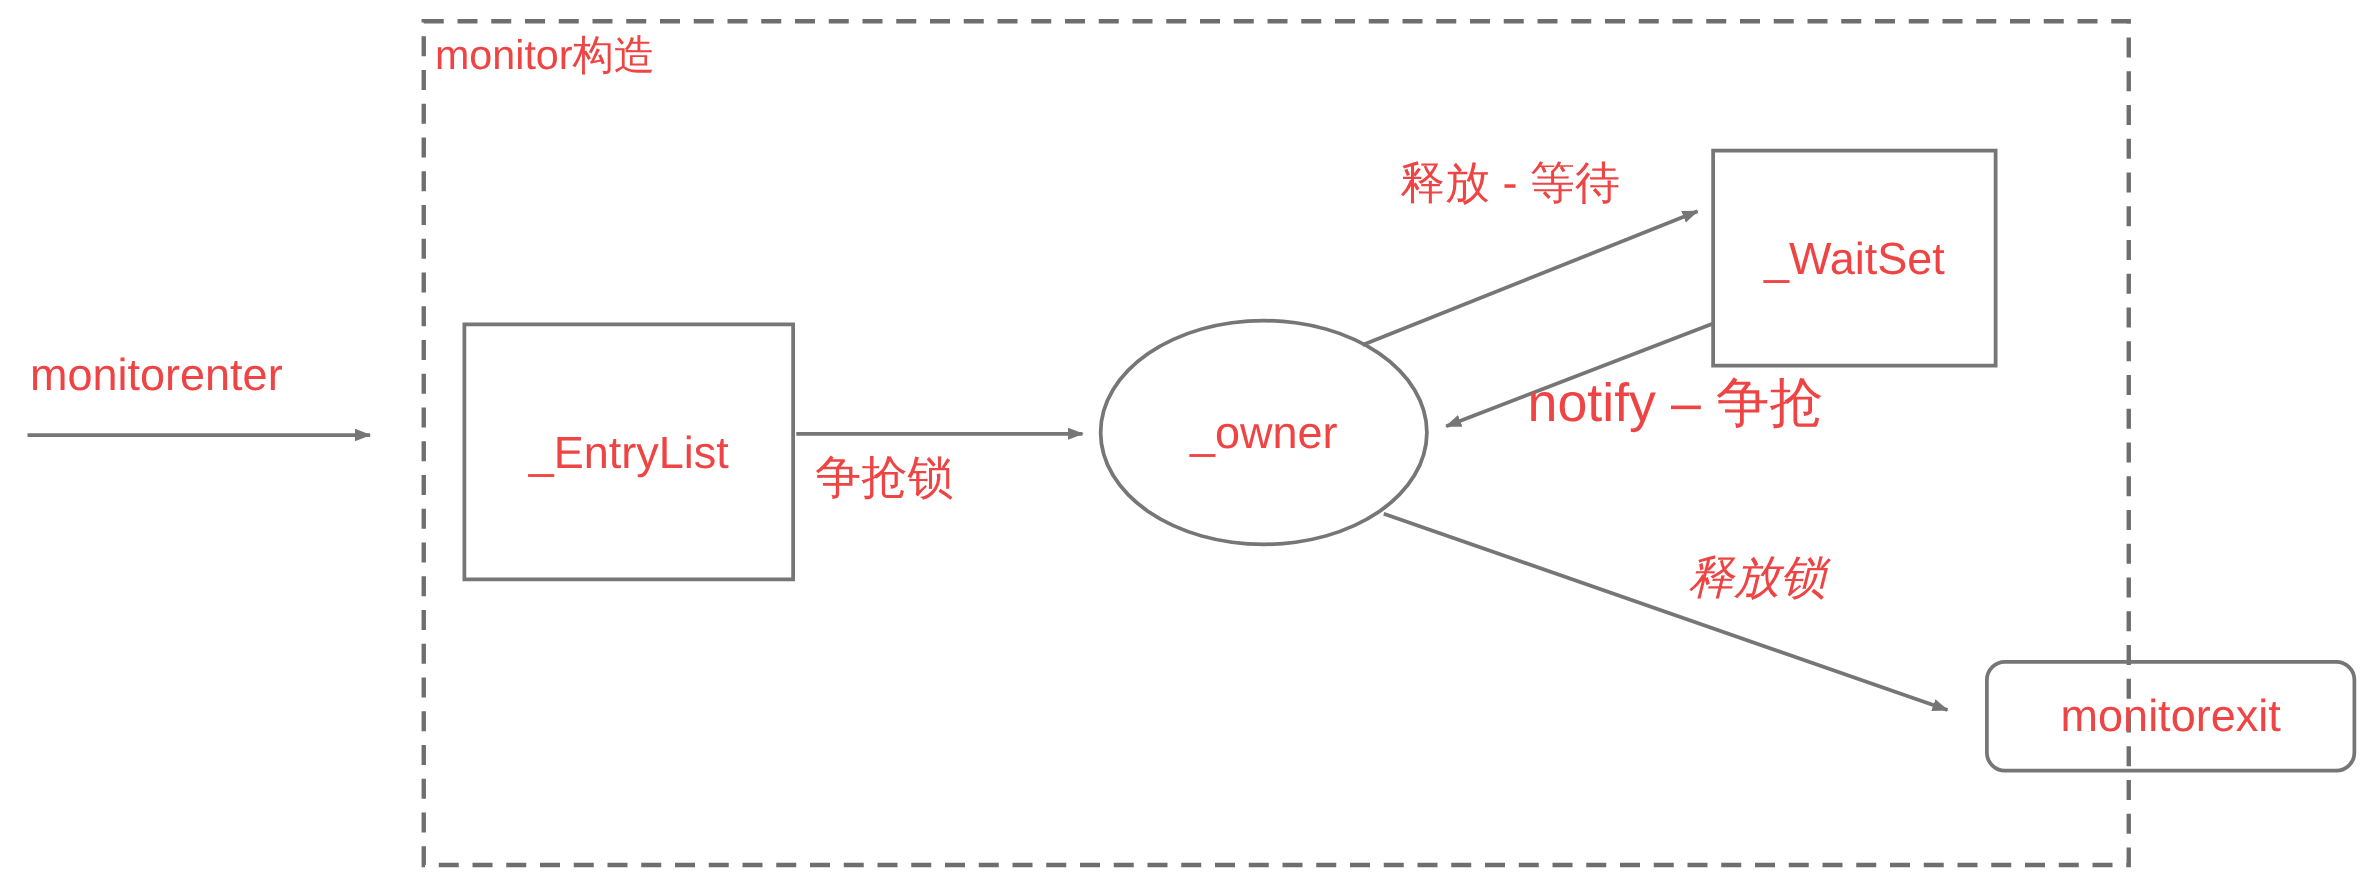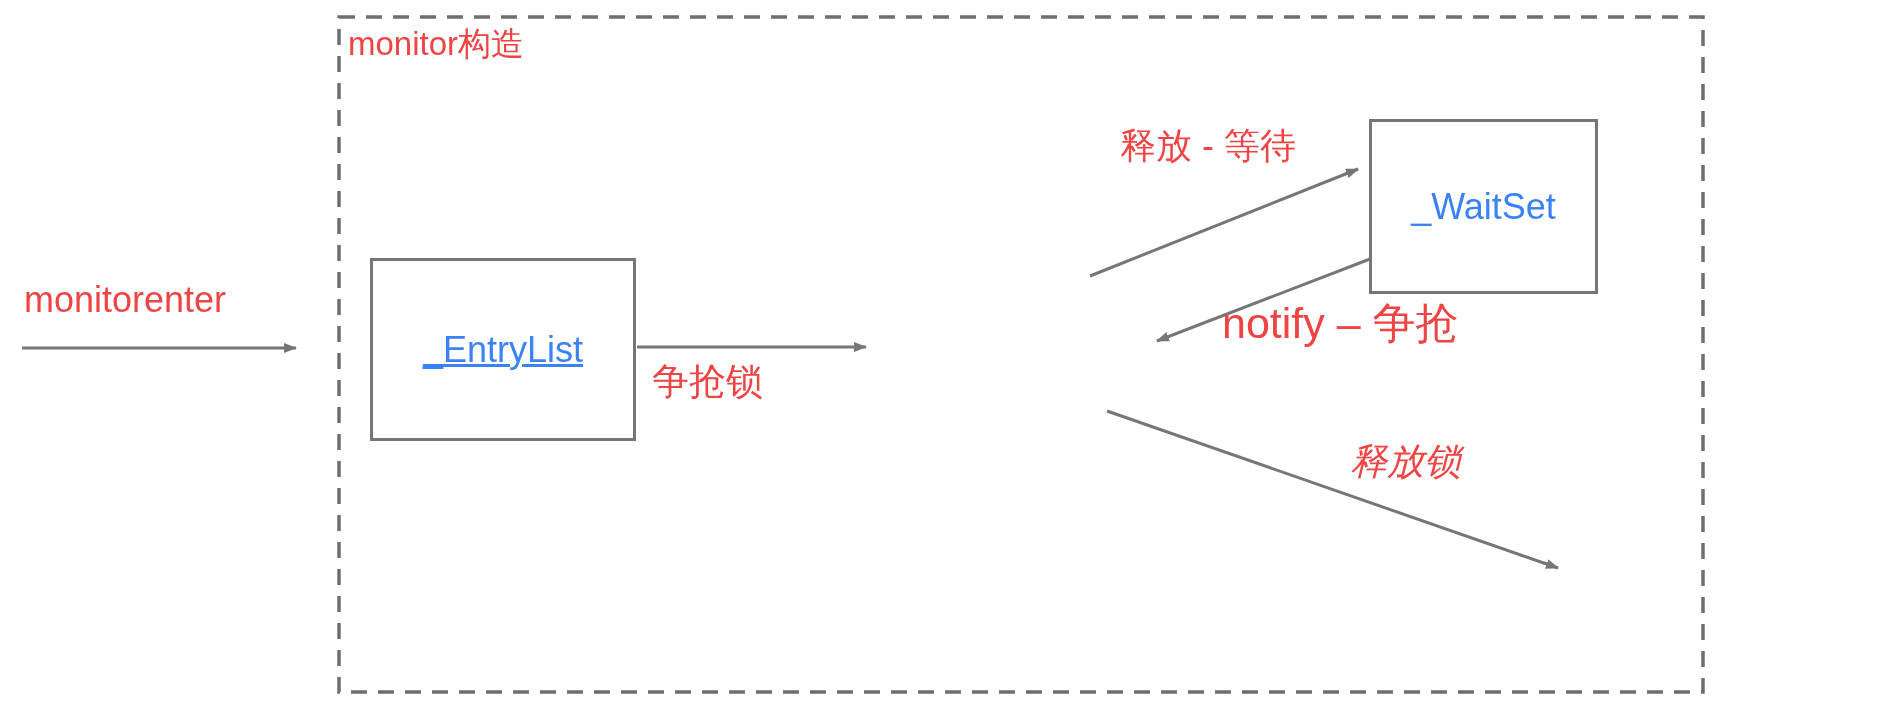--- a/index.html
+++ b/index.html
@@ -22,36 +22,36 @@
     white-space: nowrap;
     line-height: 1.1;
   }
   .node {
     position: absolute;
     display: flex;
     align-items: center;
     justify-content: center;
     border: 3px solid #767676;
     background: transparent;
-    color: #3b82f6;
+    color: #ef4444;
     font-size: 36px;
     box-sizing: border-box;
   }
   .node.rect { border-radius: 0; }
   .node.ellipse { border-radius: 50%; }
   .node.rounded { border-radius: 16px; }
 
   .title-label        { left: 348px;  top: 26px;  font-size: 33px; }
   .enter-label        { left: 24px;   top: 280px; font-size: 36px; }
   .contend-lock-label { left: 652px;  top: 362px; font-size: 37px; }
   .release-wait-label { left: 1120px; top: 126px; font-size: 36px; }
   .notify-label       { left: 1222px; top: 300px; font-size: 43px; }
   .release-lock-label { left: 1350px; top: 442px; font-size: 37px; font-style: italic; }
 
-  .entry-list-node   { left: 370px;  top: 258px; width: 266px; height: 183px; text-decoration: underline; }
+  .entry-list-node   { left: 370px;  top: 258px; width: 266px; height: 207px; }
   .owner-node        { left: 879px;  top: 255px; width: 264px; height: 182px; }
   .wait-set-node     { left: 1369px; top: 119px; width: 229px; height: 175px; }
   .monitor-exit-node { left: 1588px; top: 528px; width: 297px; height: 90px; }
 </style>
 </head>
 <body>
 
 <div class="canvas">
 
   <svg class="wires" viewBox="0 0 1898 706" xmlns="http://www.w3.org/2000/svg">
@@ -75,25 +75,31 @@
   </svg>
 
   <div class="label title-label">monitor构造</div>
 
   <div class="label enter-label">monitorenter</div>
 
   <div class="node rect entry-list-node">
     <span>_EntryList</span>
   </div>
 
+  <div class="node ellipse owner-node">
+    <span>_owner</span>
+  </div>
 
   <div class="node rect wait-set-node">
     <span>_WaitSet</span>
   </div>
 
+  <div class="node rounded monitor-exit-node">
+    <span>monitorexit</span>
+  </div>
 
   <div class="label contend-lock-label">争抢锁</div>
 
   <div class="label release-wait-label">释放 - 等待</div>
 
   <div class="label notify-label">notify – 争抢</div>
 
   <div class="label release-lock-label">释放锁</div>
 
 </div>

